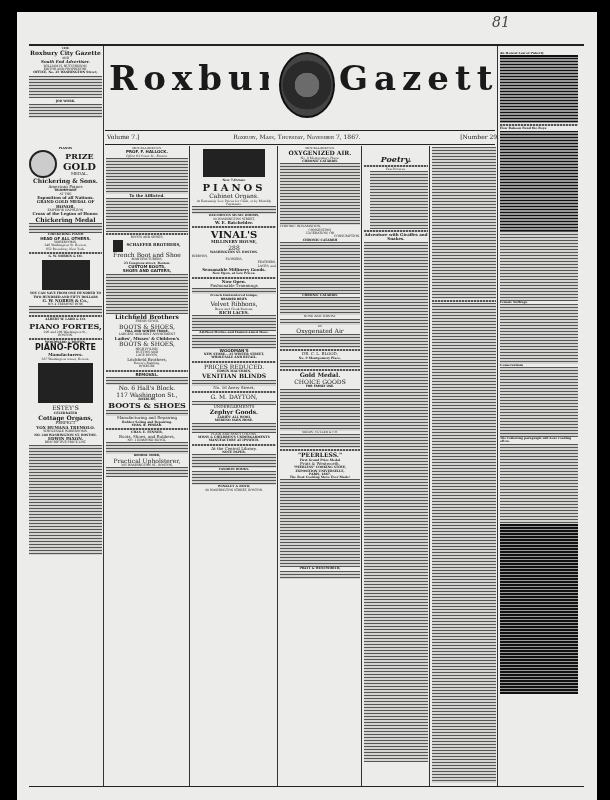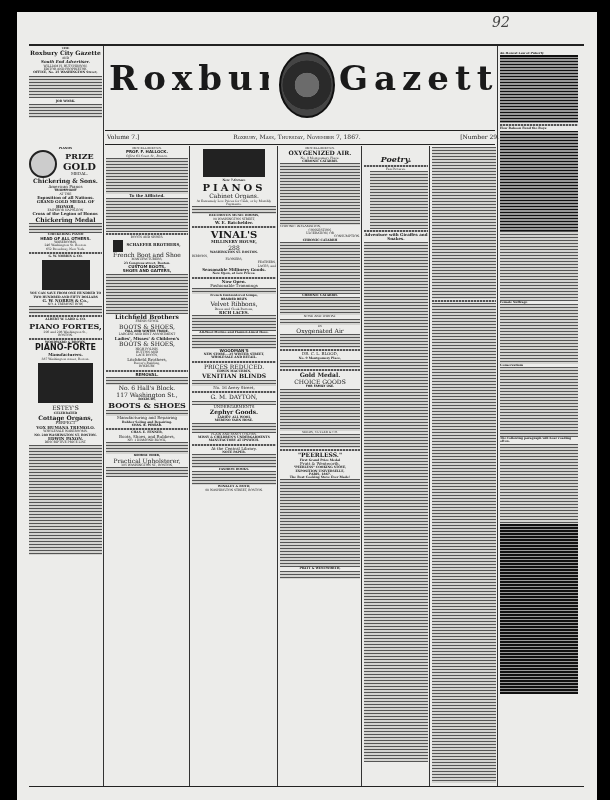--- a/index.html
+++ b/index.html
@@ -22,21 +22,21 @@
   .txtblock{display:block;background:repeating-linear-gradient(180deg,#3a3a3a 0 1px,#cfcfcc 1px 3px);opacity:.85;}
   .darktxt{display:block;background:repeating-linear-gradient(180deg,#111 0 1.5px,#999 1.5px 3px);}
   .img{display:block;background:#222;margin:2px auto;}
   .seal{position:absolute;border-radius:50%;background:radial-gradient(circle,#6b6b6b 0 30%,#2a2a2a 31% 60%,#444 61% 100%);border:2px solid #111;}
 </style>
 </head>
 <body>
 
 <div class="page">
 
-  <div class="blk" style="left:475px;top:2px;width:30px;height:20px;font-style:italic;font-size:14px;color:#444;">92</div>
+  <div class="blk" style="left:475px;top:2px;width:30px;height:20px;font-style:italic;font-size:14px;color:#444;">81</div>
 
   <div class="rule" style="left:12px;top:32px;width:555px;height:2px;"></div>
 
   <div class="blk c" style="left:12px;top:35px;width:73px;height:100px;">
     <span class="t xs b">THE</span>
     <span class="t m b">Roxbury City Gazette</span>
     <span class="t xs">AND</span>
     <span class="t s b" style="font-style:italic">South End Advertiser.</span>
     <span class="t xs">WILLIAM H. HUTCHINSON,</span>
     <span class="t xs">EDITOR AND PROPRIETOR.</span>

